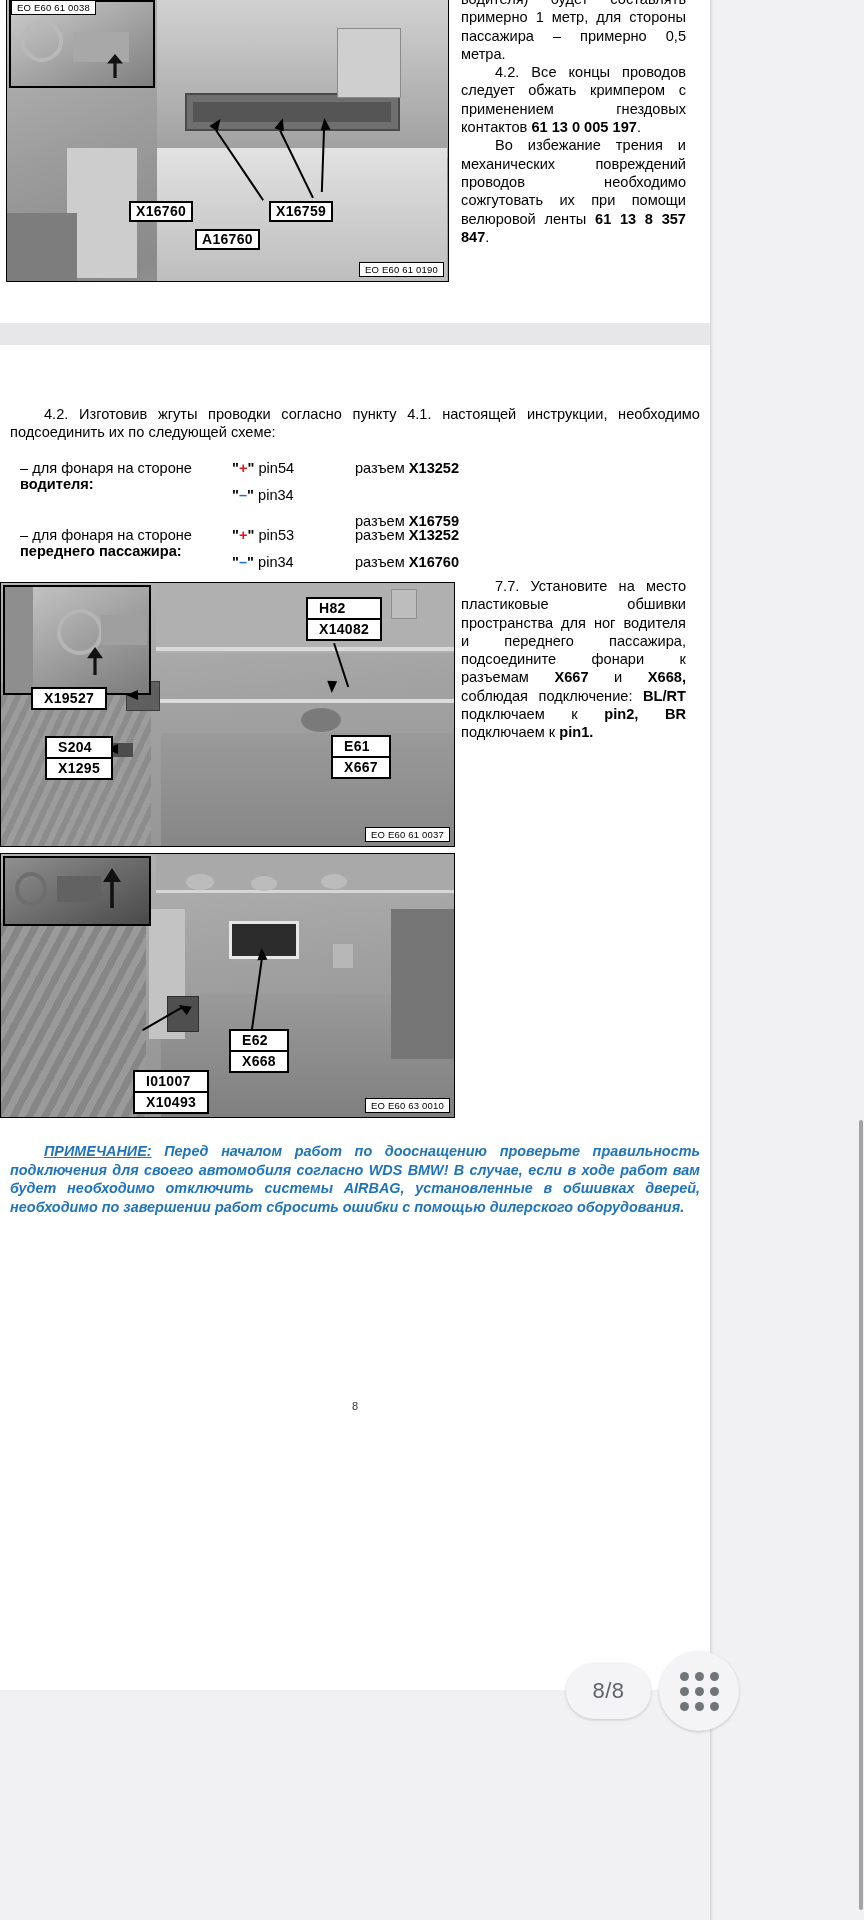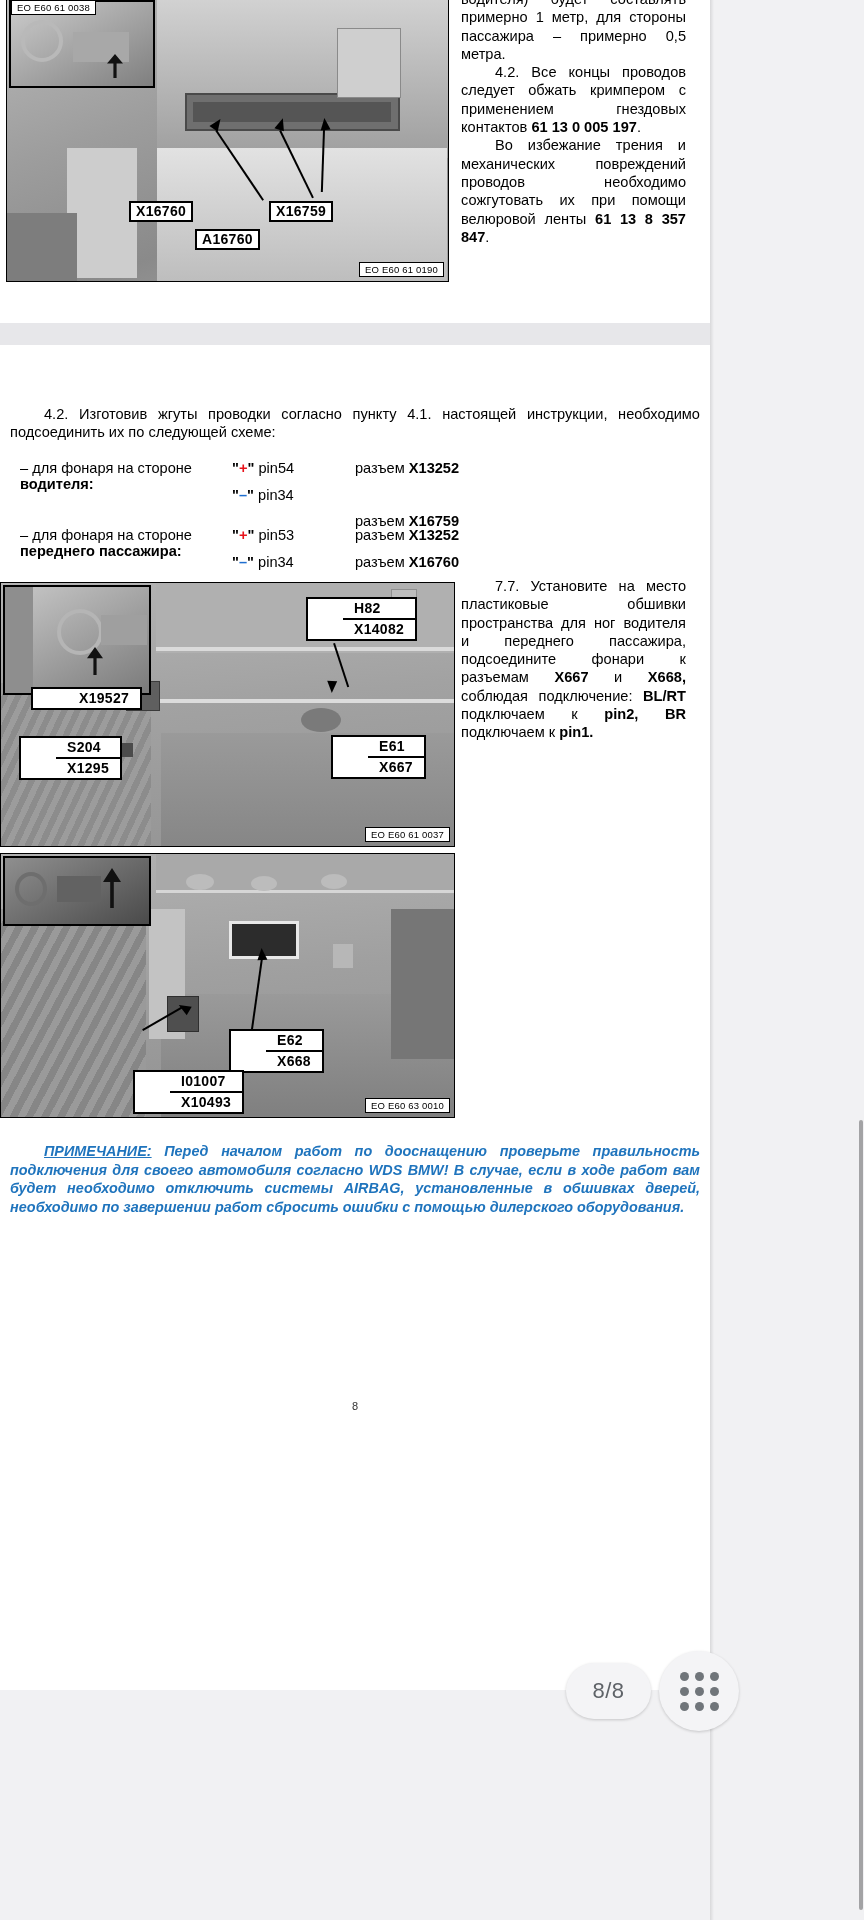--- a/index.html
+++ b/index.html
@@ -82,21 +82,20 @@
     font-weight: bold;
     line-height: 17px;
     padding: 0 5px;
     white-space: nowrap;
     letter-spacing: .3px;
   }
   .callout.stack { padding: 0; }
   .callout.stack span {
     display: block;
     padding: 1px 11px;
-    margin-left: 35px;
   }
   .callout.stack span + span { border-top: 2px solid #000; }
   .leader {
     position: absolute;
     background: #000;
     transform-origin: 0 0;
     height: 1.6px;
   }
   .arrowhead {
     position: absolute;
@@ -332,21 +331,21 @@
         <div class="leader" style="left:110px; top:166px; width:36px; transform:rotate(180deg);"></div>
         <div class="arrowhead" style="left:106px; top:160px; transform:rotate(-90deg);"></div>
 
         <div class="callout stack" style="left:305px; top:14px;">
           <span>H82</span>
           <span>X14082</span>
         </div>
         <div class="callout stack" style="left:30px; top:104px;">
           <span>X19527</span>
         </div>
-        <div class="callout stack" style="left:18px; top:153px;">
+        <div class="callout stack" style="left:44px; top:153px;">
           <span>S204</span>
           <span>X1295</span>
         </div>
         <div class="callout stack" style="left:330px; top:152px;">
           <span>E61</span>
           <span>X667</span>
         </div>
       </div>
 
       <div class="fig" style="left:0px; top:508px; width:455px; height:265px;">

